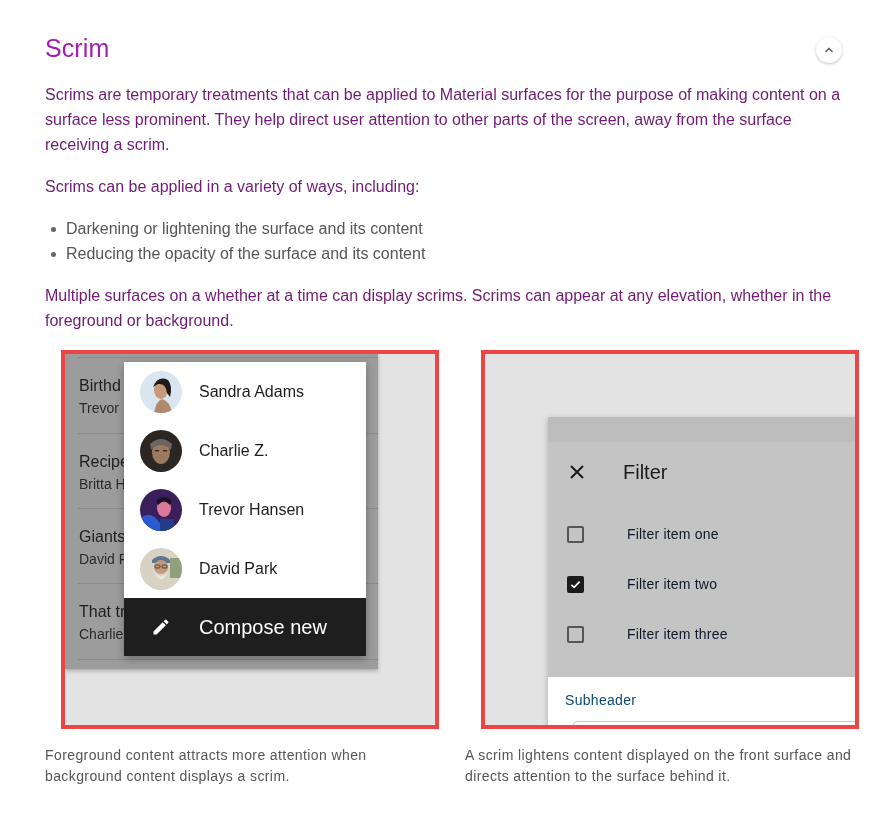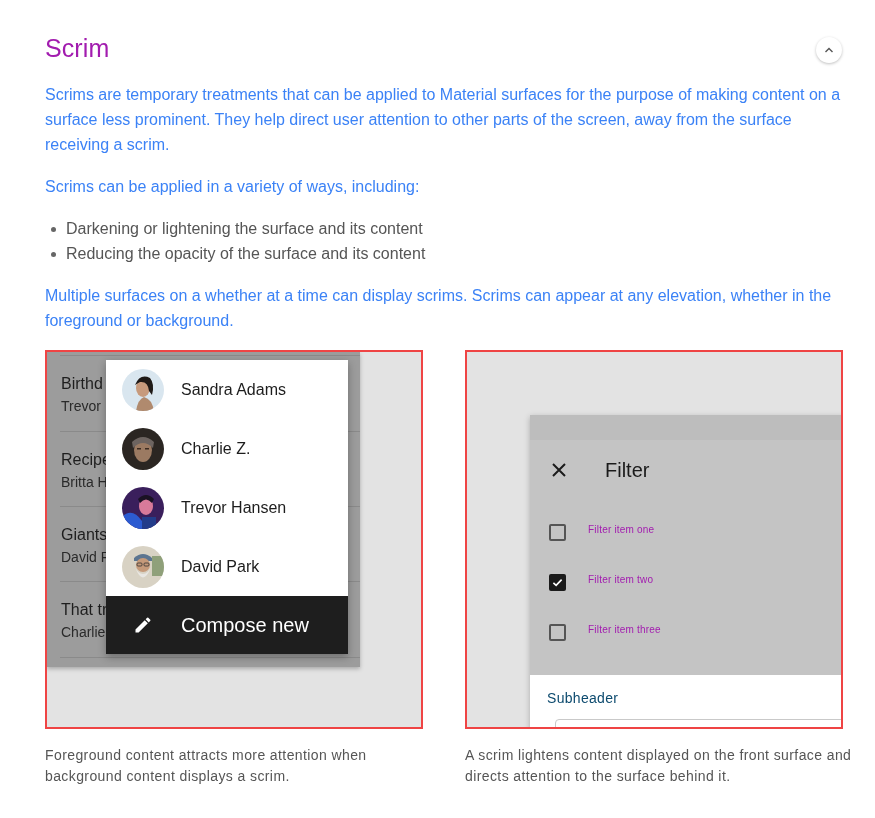--- a/index.html
+++ b/index.html
@@ -4,29 +4,29 @@
   <style>
     * { box-sizing: border-box; margin: 0; padding: 0; }
     html, body { width: 875px; height: 818px; background: #ffffff; overflow: hidden; }
     body { font-family: "Liberation Sans", "DejaVu Sans", sans-serif; color: #202020; position: relative; }
 
     .title { position: absolute; left: 45px; top: 34px; font-size: 25px; font-weight: 400; color: #a21caf; letter-spacing: 0.1px; }
     .collapse-btn { position: absolute; left: 816px; top: 37px; width: 26px; height: 26px; border-radius: 50%; background: #fff;
       box-shadow: 0 1px 3px rgba(0,0,0,0.25); display: flex; align-items: center; justify-content: center; cursor: pointer; }
     .collapse-btn svg { width: 12px; height: 12px; }
 
-    .para { position: absolute; left: 45px; font-size: 16px; line-height: 25px; color: #3b82f6; width: 800px; }
+    .para { position: absolute; left: 45px; font-size: 16px; line-height: 25px; color: #701a75; width: 800px; }
     .p1 { top: 82px; }
     .p2 { top: 174px; }
     .p3 { top: 283px; }
     .bullets { position: absolute; left: 48px; top: 216px; list-style: none; font-size: 16px; line-height: 25px; color: #555; }
     .bullets li { position: relative; padding-left: 18px; }
     .bullets li::before { content: ""; position: absolute; left: 3px; top: 11px; width: 5px; height: 5px; border-radius: 50%; background: #666; }
 
-    .figure { position: absolute; top: 350px; width: 378px; height: 379px; background: #e3e3e3; border: 2px solid #ef4444; overflow: hidden; }
+    .figure { position: absolute; top: 350px; width: 378px; height: 379px; background: #e3e3e3; border: 4px solid #ef4444; overflow: hidden; margin-left: 16px; }
     .fig-left { left: 45px; }
     .fig-right { left: 465px; }
 
     
     .bg-list { position: absolute; left: 0; top: 0; width: 313px; height: 315px; background: #9c9c9c; box-shadow: 0 2px 4px rgba(0,0,0,0.25); }
     .bg-row { position: absolute; left: 13px; width: 300px; height: 75px; border-top: 1px solid #8a8a8a; }
     .bg-row .l1 { position: absolute; left: 1px; top: 19px; font-size: 16px; color: #1e1e1e; white-space: nowrap; }
     .bg-row .l2 { position: absolute; left: 1px; top: 42px; font-size: 14px; color: #2a2a2a; white-space: nowrap; }
     .bg-last-divider { position: absolute; left: 13px; top: 305px; width: 300px; border-top: 1px solid #8a8a8a; }
 
@@ -41,21 +41,21 @@
     
     .sheet { position: absolute; left: 63px; top: 63px; width: 320px; height: 320px; box-shadow: 0 2px 6px rgba(0,0,0,0.25); }
     .sheet-top { position: absolute; left: 0; top: 0; width: 100%; height: 25px; background: #bdbdbd; }
     .sheet-body { position: absolute; left: 0; top: 25px; width: 100%; height: 235px; background: #c4c4c4; }
     .close-x { position: absolute; left: 20px; top: 21px; width: 18px; height: 18px; cursor: pointer; }
     .filter-title { position: absolute; left: 75px; top: 19px; font-size: 20px; color: #1b1b1b; font-weight: 500; }
     .f-item { position: absolute; left: 0; width: 100%; height: 40px; cursor: pointer; }
     .cb { position: absolute; left: 19px; top: 11px; width: 17px; height: 17px; border: 2px solid #555; border-radius: 2px; background: transparent; }
     .cb.checked { background: #1b1b1b; border-color: #1b1b1b; }
     .cb.checked svg { position: absolute; left: 1px; top: 1px; width: 11px; height: 11px; }
-    .f-label { position: absolute; left: 58px; top: 11px; font-size: 10px; color: #a21caf; letter-spacing: 0.2px; }
+    .f-label { position: absolute; left: 79px; top: 11px; font-size: 14px; color: #0f172a; letter-spacing: 0.2px; }
     .sheet-bottom { position: absolute; left: 0; top: 260px; width: 100%; height: 60px; background: #ffffff; }
     .subheader { position: absolute; left: 17px; top: 15px; font-size: 14px; color: #0c4a6e; letter-spacing: 0.3px; }
     .input-box { position: absolute; left: 25px; top: 44px; width: 300px; height: 30px; border: 1px solid #c9c9c9; border-radius: 4px; background: #fff; }
 
     .caption { position: absolute; top: 745px; font-size: 14px; line-height: 21px; color: #555; letter-spacing: 0.4px; width: 390px; }
     .cap-left { left: 45px; }
     .cap-right { left: 465px; }
   </style>
 </head>
 <body>

